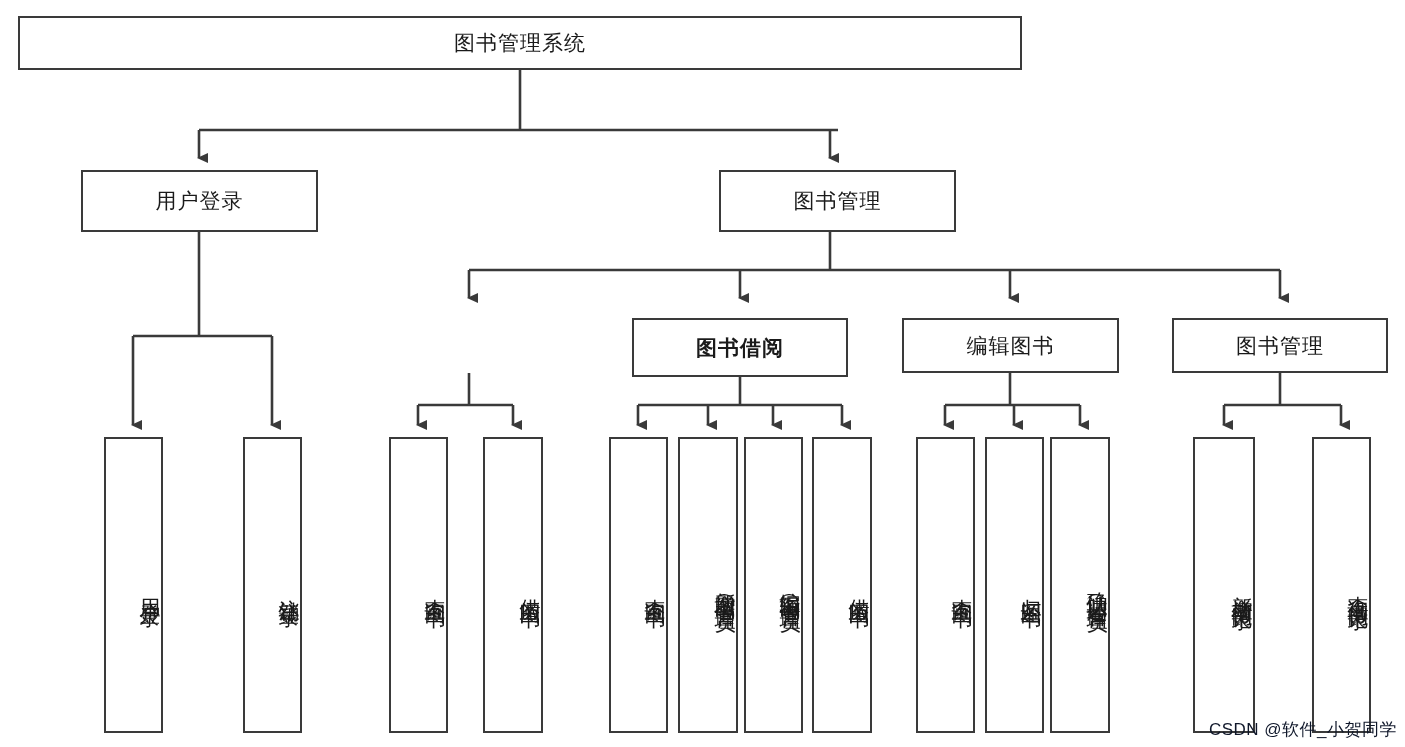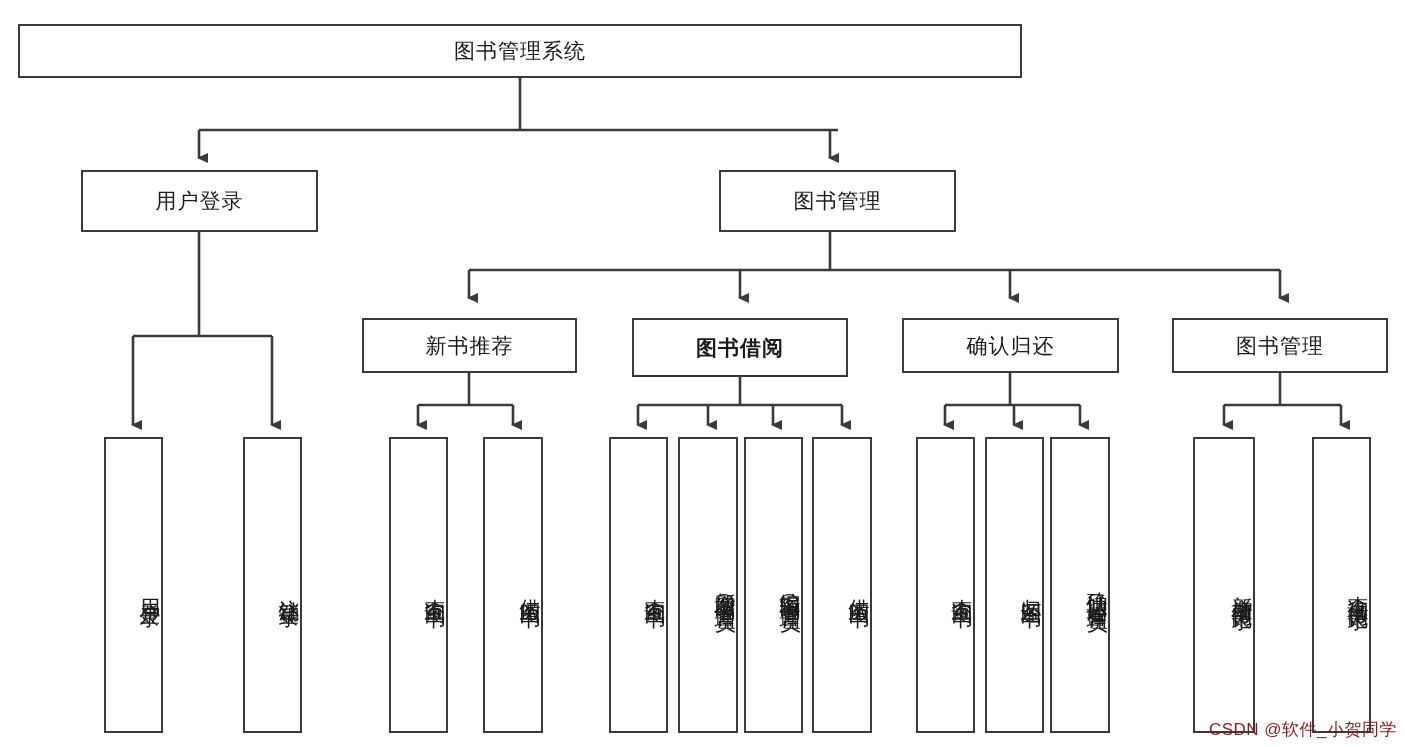--- a/index.html
+++ b/index.html
@@ -38,21 +38,21 @@
     writing-mode:vertical-rl;
     text-orientation:upright;
     line-height:1;
     white-space:nowrap;
   }
   .watermark{
     position:absolute;
     right:8px;
     bottom:6px;
     font-size:17px;
-    color:#7f1d1d;
+    color:#0f172a;
     letter-spacing:0.5px;
     white-space:nowrap;
     pointer-events:none;
   }
 </style>
 </head>
 <body>
 
 <div id="diagram-root">
 
@@ -99,39 +99,36 @@
       <path d="M1014,405 L1014,425" marker-end="url(#arrow)"></path>
       <path d="M1080,405 L1080,425" marker-end="url(#arrow)"></path>
 
       <path d="M1280,373 L1280,405"></path>
       <path d="M1224,405 L1341,405"></path>
       <path d="M1224,405 L1224,425" marker-end="url(#arrow)"></path>
       <path d="M1341,405 L1341,425" marker-end="url(#arrow)"></path>
     </g>
   </svg>
 
-  <div class="node h root" style="left:18px;top:24px;width:1004px;height:54px;">
+  <div class="node h root" style="left:18px;top:16px;width:1004px;height:54px;">
     <span>图书管理系统</span>
   </div>
 
   <div class="node h" style="left:81px;top:170px;width:237px;height:62px;">
     <span>用户登录</span>
   </div>
   <div class="node h" style="left:711px;top:170px;width:237px;height:62px;margin-left:8px;">
     <span>图书管理</span>
   </div>
 
-  <div class="node h" style="left:362px;top:318px;width:215px;height:55px;">
-    <span>新书推荐</span>
-  </div>
   <div class="node h" style="left:632px;top:318px;width:216px;height:59px;font-weight:bold;">
     <span>图书借阅</span>
   </div>
   <div class="node h" style="left:902px;top:318px;width:217px;height:55px;">
-    <span>确认归还</span>
+    <span>编辑图书</span>
   </div>
   <div class="node h" style="left:1172px;top:318px;width:216px;height:55px;">
     <span>图书管理</span>
   </div>
 
   <div class="node v" style="left:104px;top:437px;width:59px;height:296px;">
     <span>用户登录</span>
   </div>
   <div class="node v" style="left:243px;top:437px;width:59px;height:296px;">
     <span>注销登录</span>

